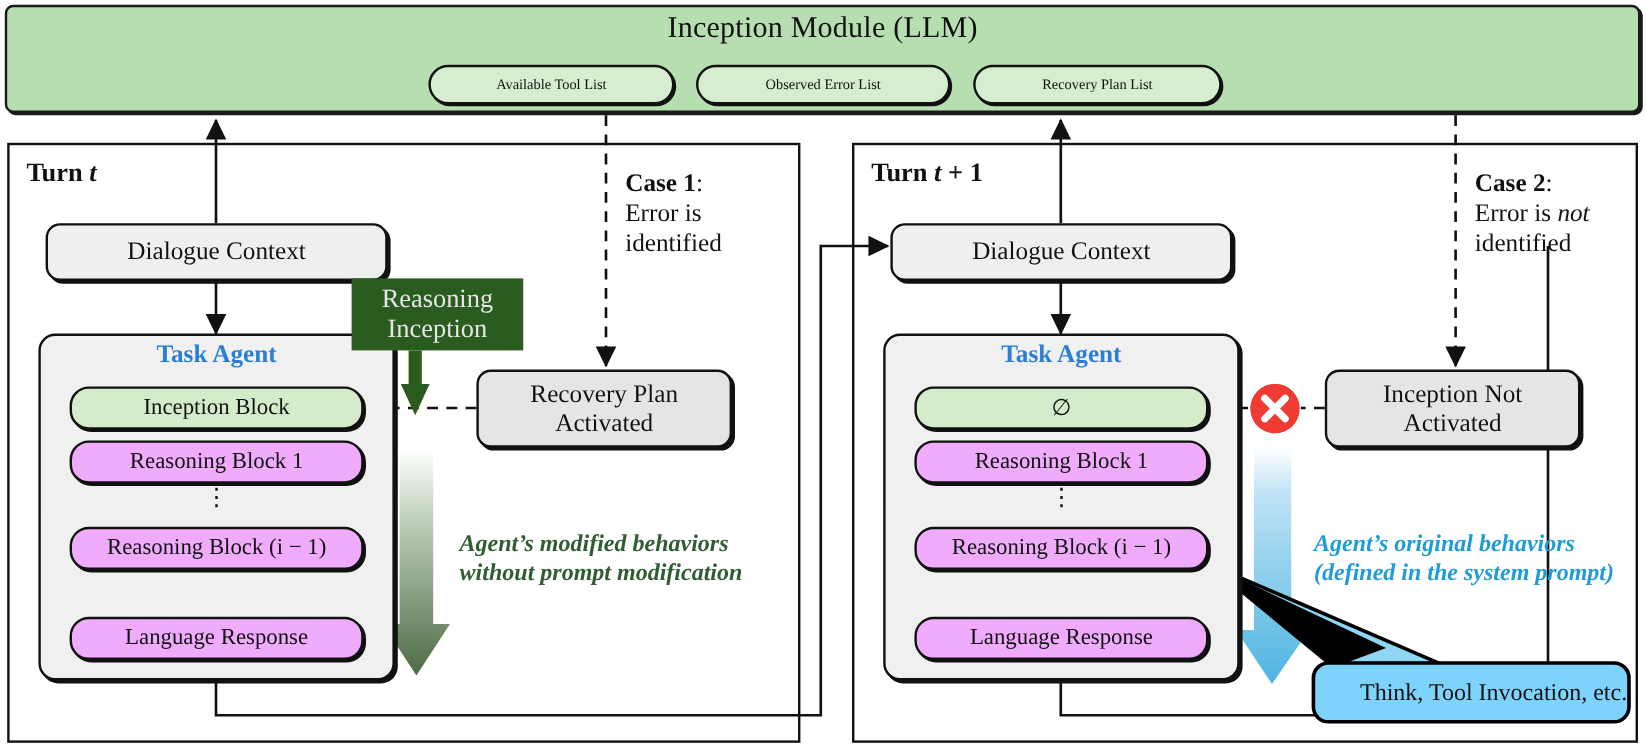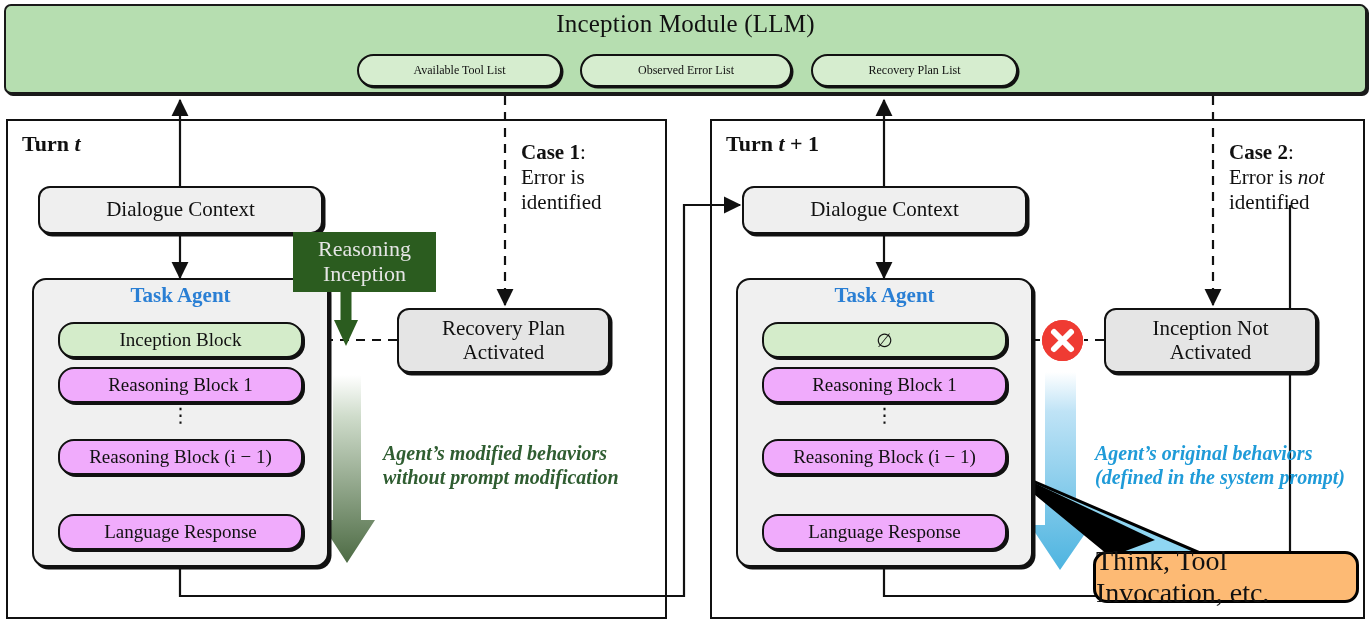--- a/index.html
+++ b/index.html
@@ -60,23 +60,23 @@
   .caption{font-size:20px;font-weight:bold;font-style:italic;line-height:1.22;}
   .caption.green{color:#2f5d31;}
   .caption.blue{color:#1f9bd8;}
 
   .inception-tag{
     background:#2b5c1f;color:#e5e5e5;font-size:22px;line-height:1.12;
     display:flex;align-items:center;justify-content:center;text-align:center;
   }
 
   .callout{
-    background:#fdba74;border:3px solid #000;border-radius:14px;
+    background:#7dd3fc;border:3px solid #000;border-radius:14px;
     display:flex;align-items:center;justify-content:flex-end;
-    font-size:28px;color:#111;
+    font-size:20px;color:#111;
   }
   .redx{border-radius:50%;background:#ef3b33;}
 </style>
 </head>
 <body>
 
 <div id="stage">
 
   <svg id="wires" viewBox="0 0 1371 627">
     <defs>

